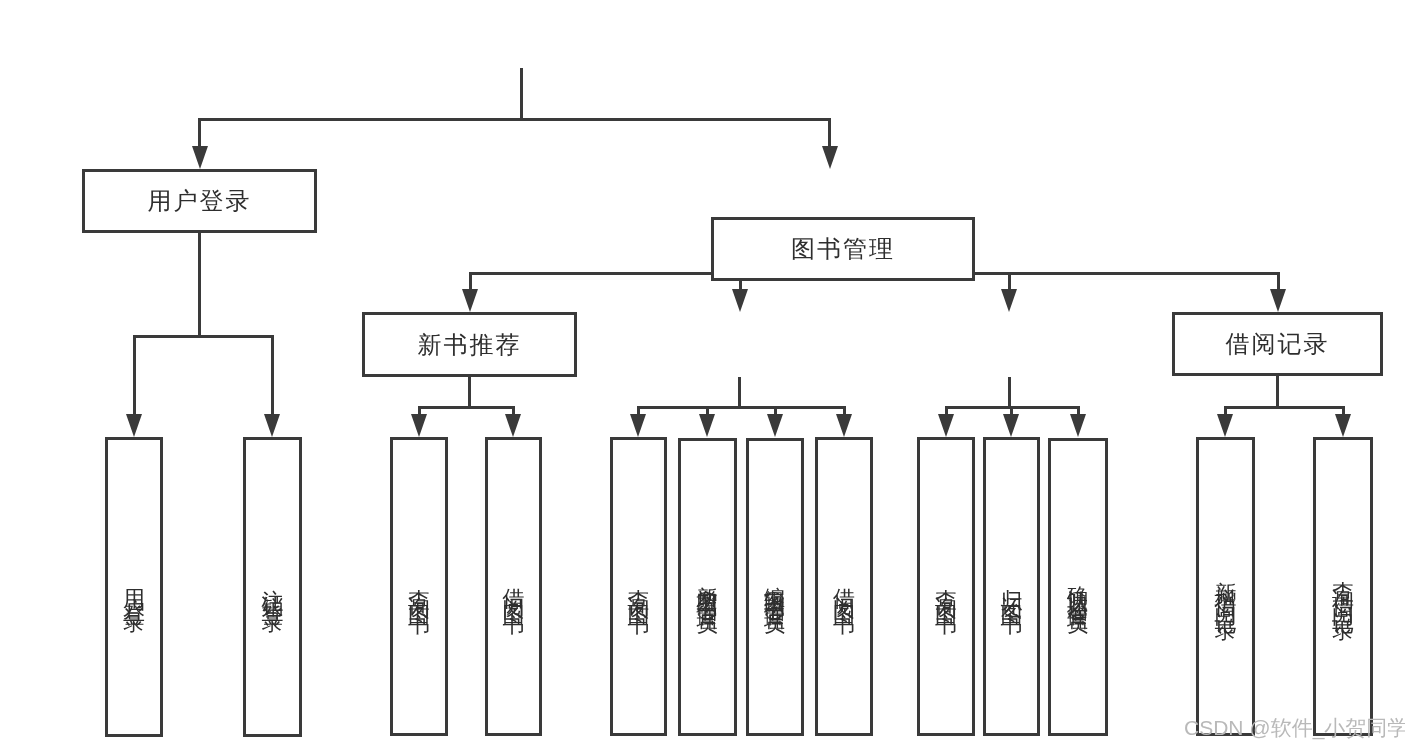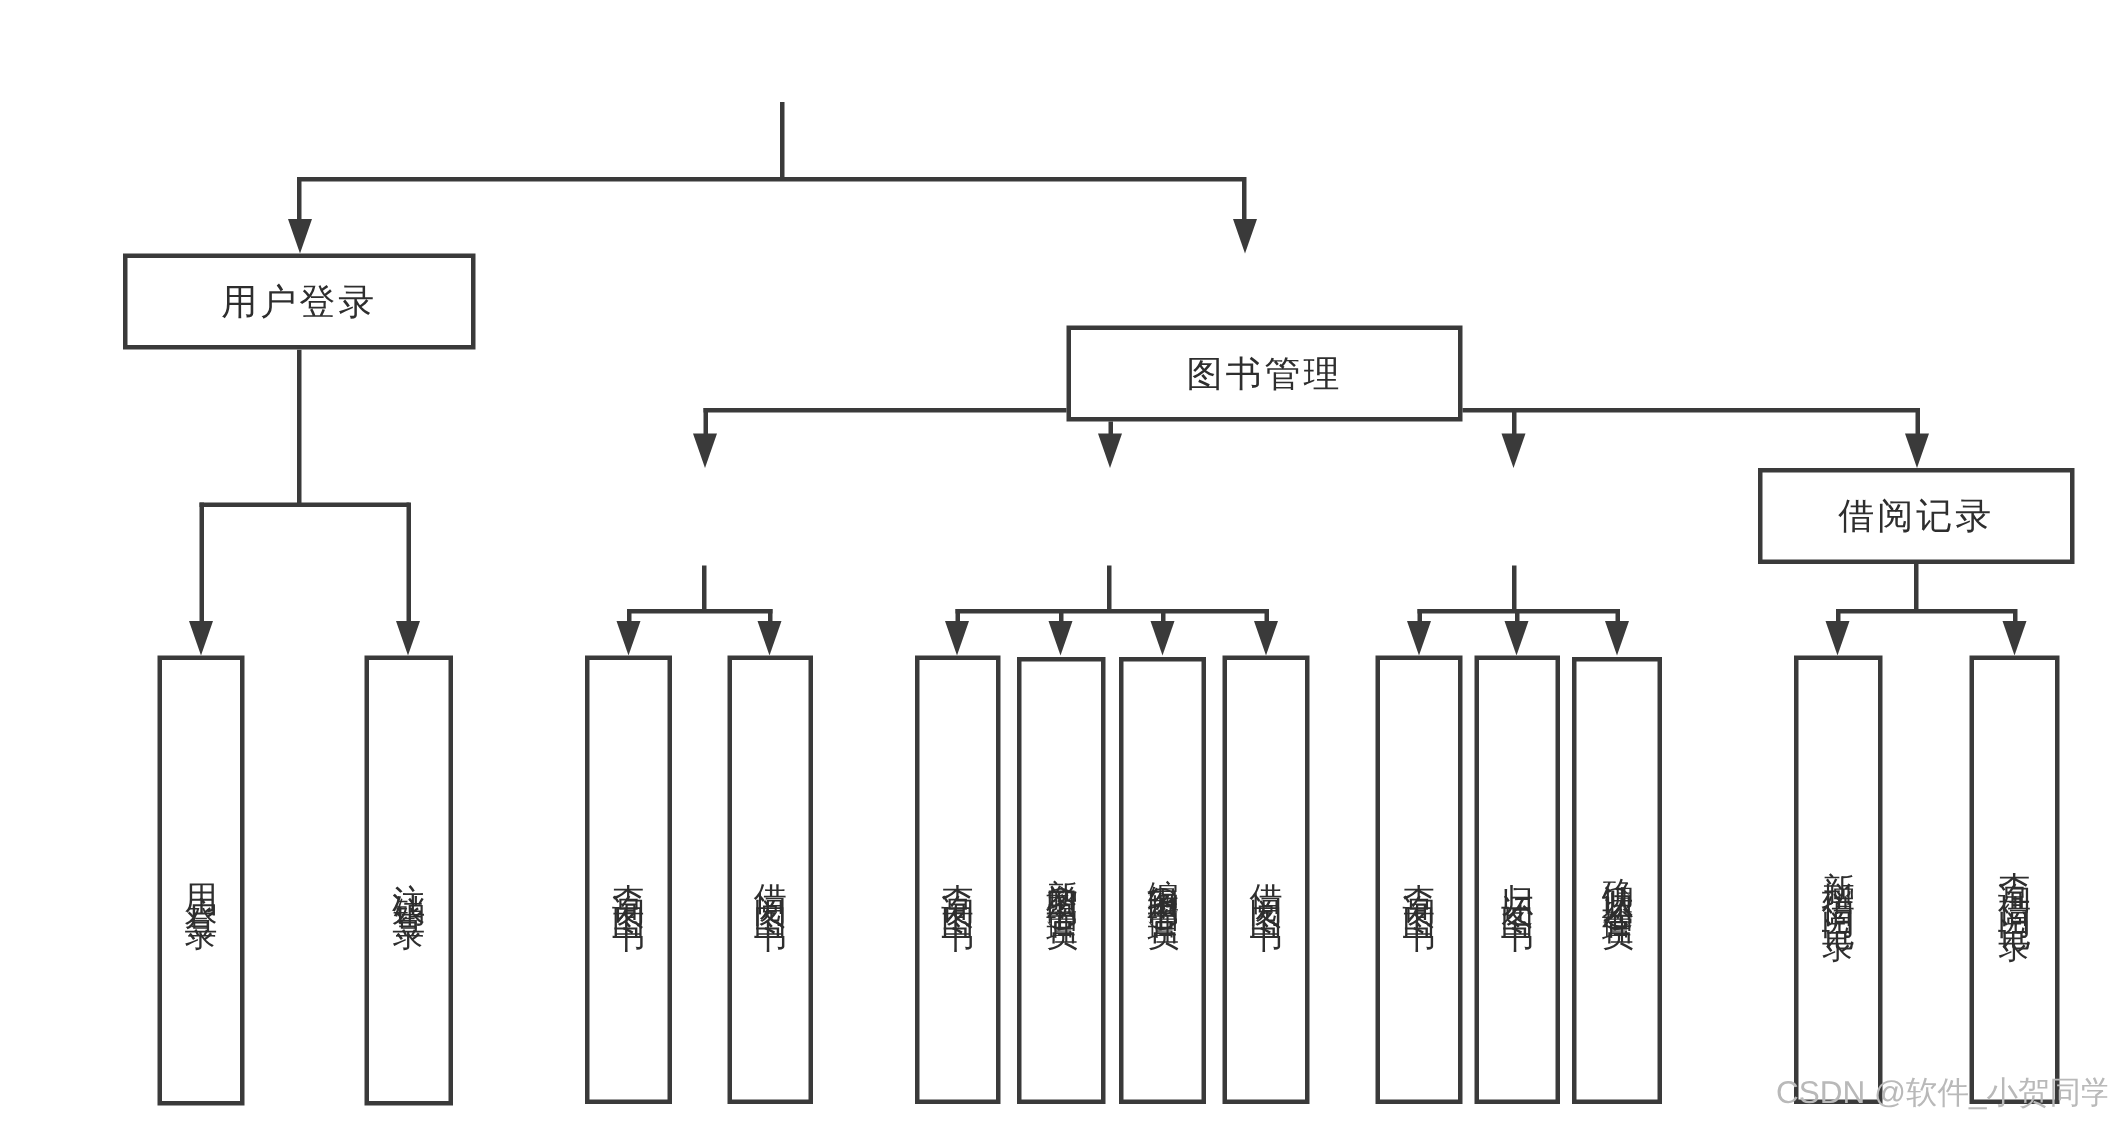--- a/index.html
+++ b/index.html
@@ -72,20 +72,23 @@
   <div class="ln" style="left:469px;top:272px;width:811px;height:3px;"></div>
   <div class="ln" style="left:469px;top:272px;width:3px;height:20px;"></div>
   <div class="arrow" style="left:462px;top:289px;"></div>
   <div class="ln" style="left:739px;top:272px;width:3px;height:20px;"></div>
   <div class="arrow" style="left:732px;top:289px;"></div>
   <div class="ln" style="left:1008px;top:272px;width:3px;height:20px;"></div>
   <div class="arrow" style="left:1001px;top:289px;"></div>
   <div class="ln" style="left:1277px;top:272px;width:3px;height:20px;"></div>
   <div class="arrow" style="left:1270px;top:289px;"></div>
 
+  <div class="box" style="left:362px;top:312px;width:215px;height:65px;">
+    <span class="label">新书推荐</span>
+  </div>
   <div class="box" style="left:1172px;top:312px;width:211px;height:64px;">
     <span class="label">借阅记录</span>
   </div>
 
   <div class="ln" style="left:468px;top:377px;width:3px;height:31px;"></div>
   <div class="ln" style="left:418px;top:406px;width:97px;height:3px;"></div>
   <div class="ln" style="left:418px;top:406px;width:3px;height:10px;"></div>
   <div class="arrow" style="left:411px;top:414px;"></div>
   <div class="ln" style="left:512px;top:406px;width:3px;height:10px;"></div>
   <div class="arrow" style="left:505px;top:414px;"></div>

